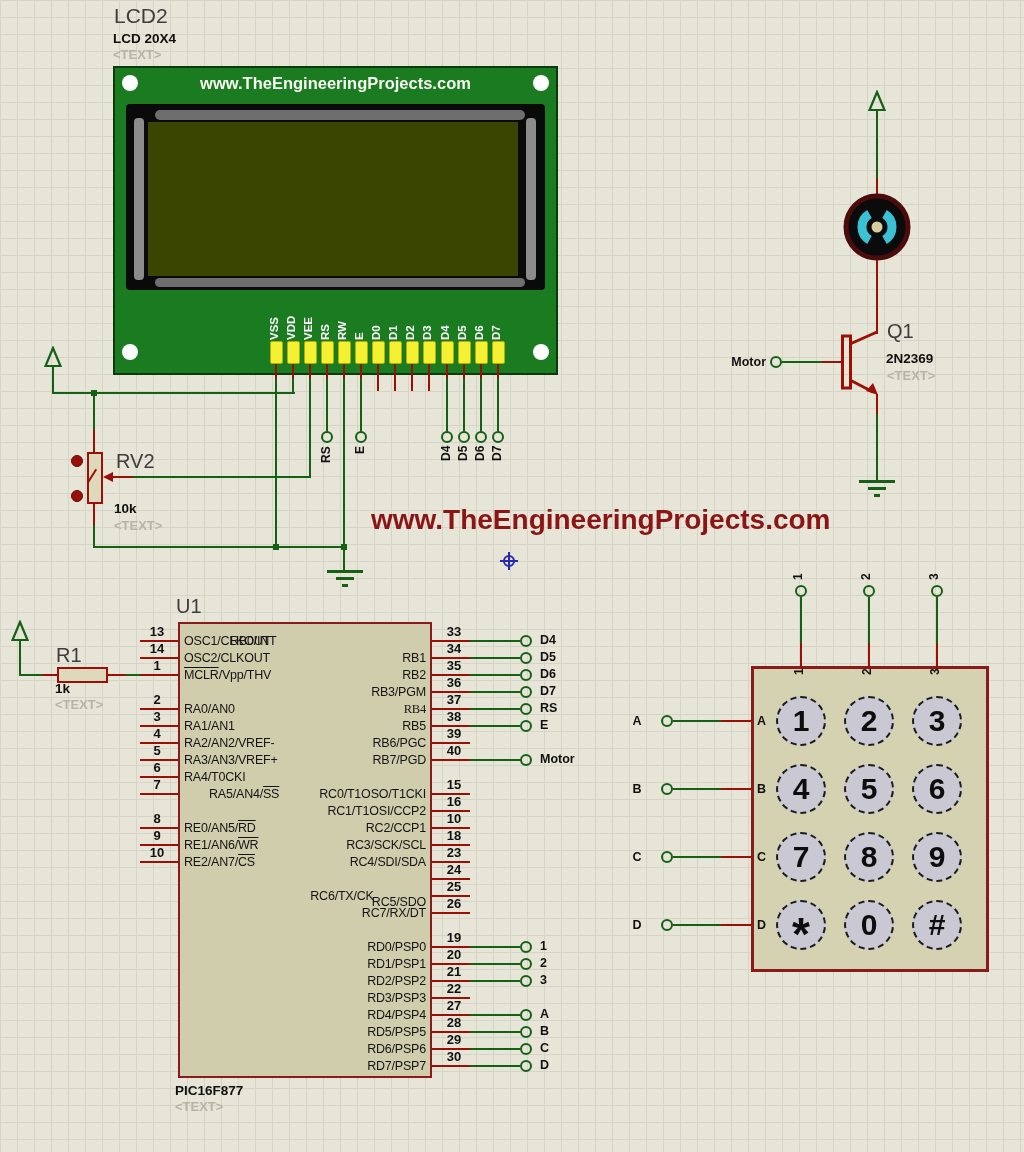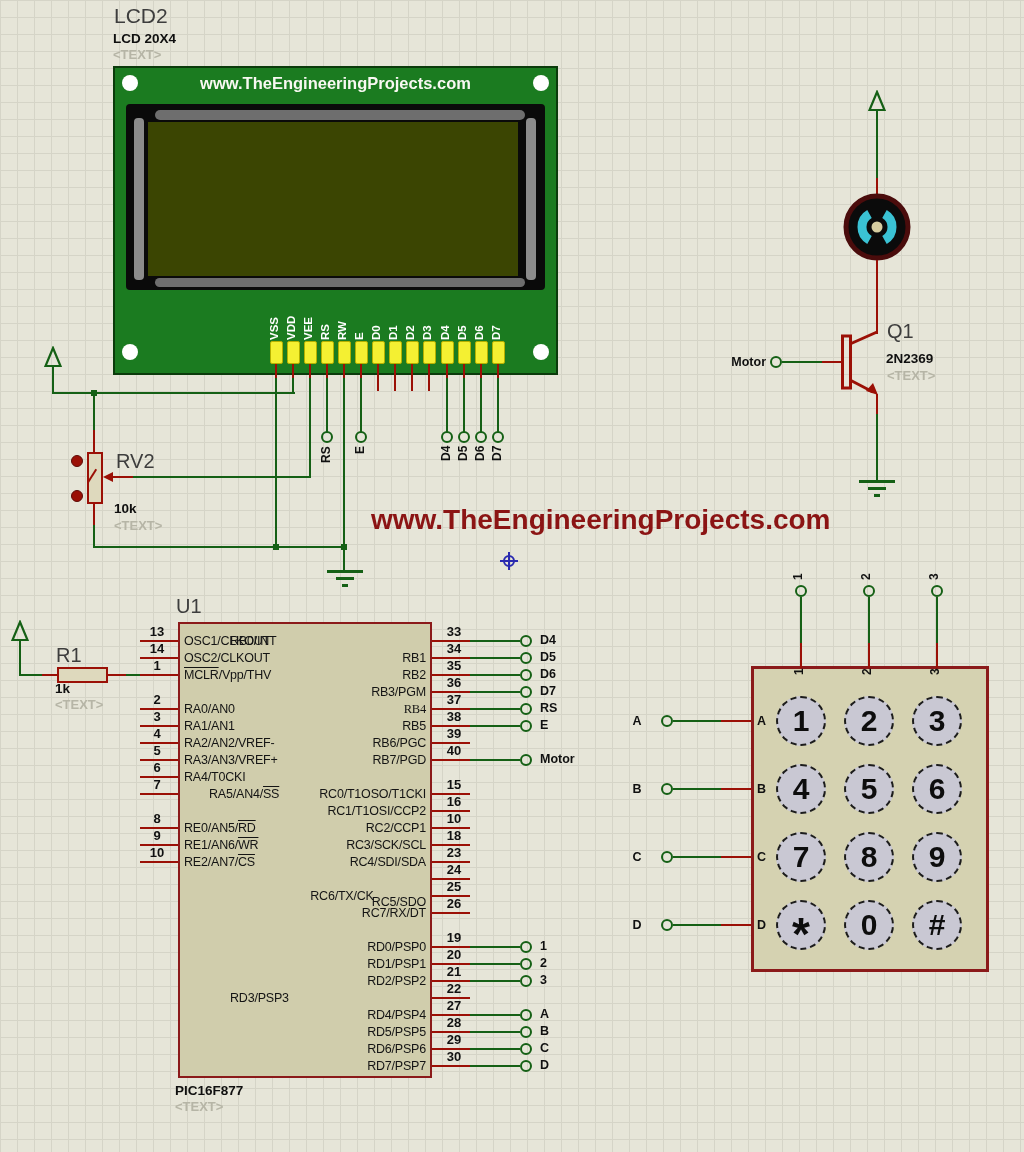--- a/index.html
+++ b/index.html
@@ -328,21 +328,21 @@
     <div class="term" style="left: 520px; top: 958px; border: 2px solid rgb(21, 96, 21); position: absolute;"></div>
     <div class="termlbl" style="left: 540px; top: 955px; font-weight: bold; position: absolute;">2</div>
     <div class="wire" style="left: 432px; top: 980px; width: 38px; height: 2px; background: rgb(155, 16, 6); position: absolute;"></div>
     <div class="pinnum" style="left: 437px; top: 965px; position: absolute;">21</div>
     <div class="pinname" style="left: 230px; top: 973px; width: 196px; text-align: right; position: absolute;">RD2/PSP2</div>
     <div class="wire" style="left: 470px; top: 980px; width: 50px; height: 2px; background: rgb(21, 96, 21); position: absolute;"></div>
     <div class="term" style="left: 520px; top: 975px; border: 2px solid rgb(21, 96, 21); position: absolute;"></div>
     <div class="termlbl" style="left: 540px; top: 972px; font-weight: bold; position: absolute;">3</div>
     <div class="wire" style="left: 432px; top: 997px; width: 38px; height: 2px; background: rgb(155, 16, 6); position: absolute;"></div>
     <div class="pinnum" style="left: 437px; top: 982px; position: absolute;">22</div>
-    <div class="pinname" style="left: 230px; top: 990px; width: 196px; position: absolute;">RD3/PSP3</div>
+    <div class="pinname" style="left: 230px; top: 990px; width: 196px; text-align: right; position: absolute;">RD3/PSP3</div>
     <div class="wire" style="left: 432px; top: 1014px; width: 38px; height: 2px; background: rgb(155, 16, 6); position: absolute;"></div>
     <div class="pinnum" style="left: 437px; top: 999px; position: absolute;">27</div>
     <div class="pinname" style="left: 230px; top: 1007px; width: 196px; text-align: right; position: absolute;">RD4/PSP4</div>
     <div class="wire" style="left: 470px; top: 1014px; width: 50px; height: 2px; background: rgb(21, 96, 21); position: absolute;"></div>
     <div class="term" style="left: 520px; top: 1009px; border: 2px solid rgb(21, 96, 21); position: absolute;"></div>
     <div class="termlbl" style="left: 540px; top: 1006px; font-weight: bold; position: absolute;">A</div>
     <div class="wire" style="left: 432px; top: 1031px; width: 38px; height: 2px; background: rgb(155, 16, 6); position: absolute;"></div>
     <div class="pinnum" style="left: 437px; top: 1016px; position: absolute;">28</div>
     <div class="pinname" style="left: 230px; top: 1024px; width: 196px; text-align: right; position: absolute;">RD5/PSP5</div>
     <div class="wire" style="left: 470px; top: 1031px; width: 50px; height: 2px; background: rgb(21, 96, 21); position: absolute;"></div>

